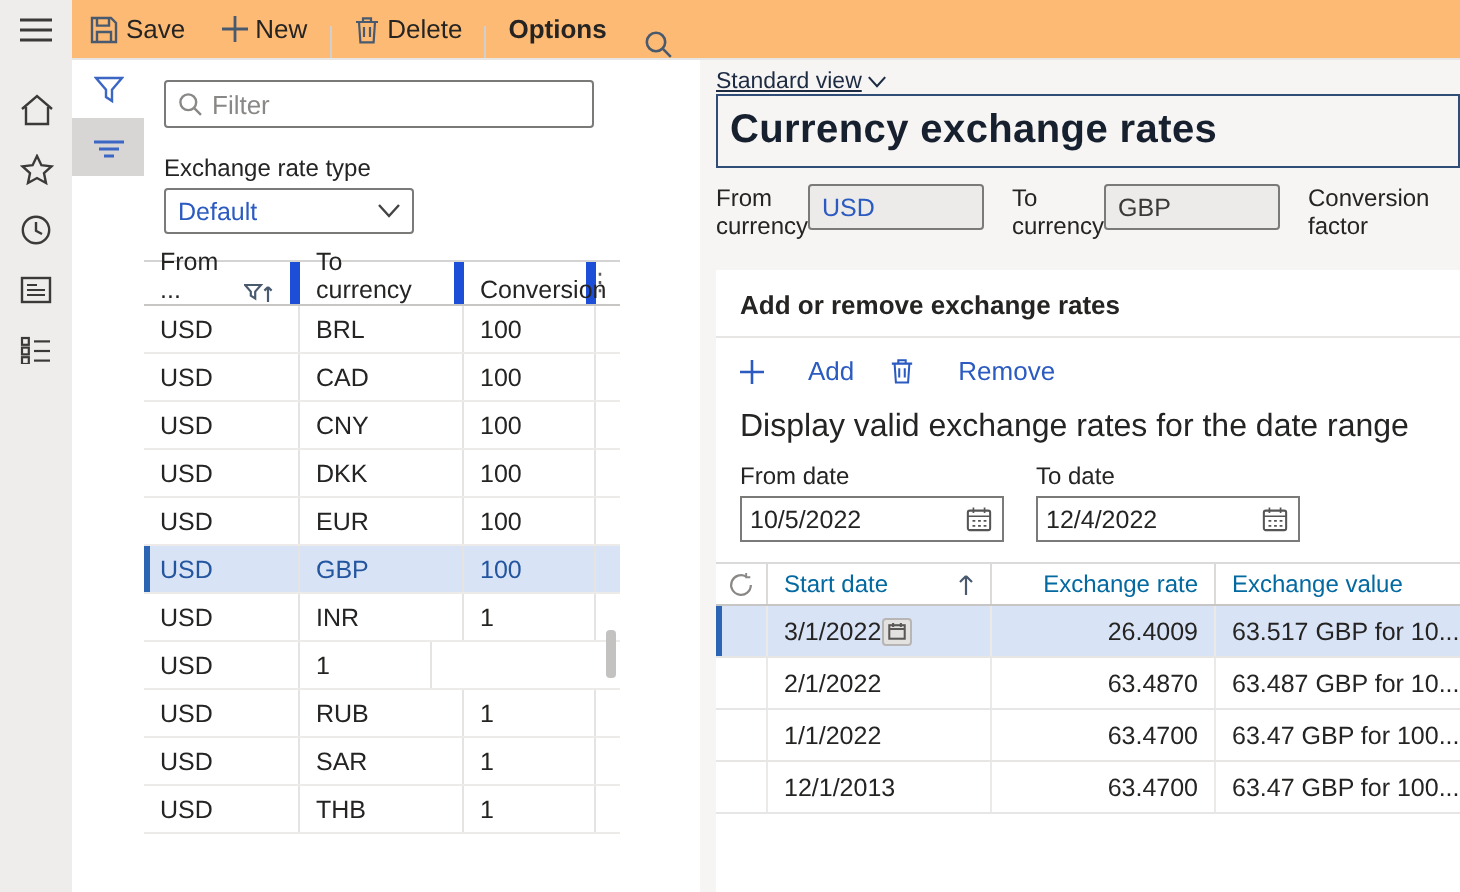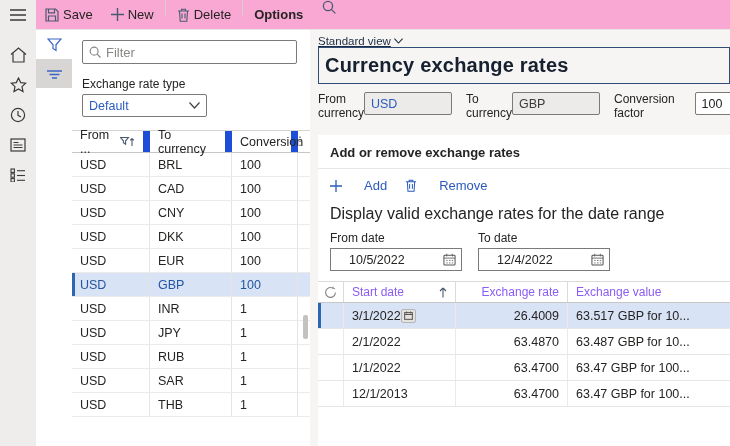--- a/index.html
+++ b/index.html
@@ -10,21 +10,21 @@
   
   .nav-rail { width:36px; background:#efedeb; display:flex; flex-direction:column; align-items:center; flex-shrink:0; }
   .rail-btn { width:36px; height:30px; display:flex; align-items:center; justify-content:center; color:#3b3a39; cursor:pointer; }
   .rail-btn.first { height:30px; }
   .rail-icons { display:flex; flex-direction:column; align-items:center; padding-top:10px; }
   .rail-icons .rail-btn { height:30px; }
   svg { display:block; }
 
   
   .main-col { flex:1; display:flex; flex-direction:column; min-width:0; }
-  .toolbar { height:30px; background:#f9a8d4; border-bottom:1px solid #e8e6e4; display:flex; align-items:flex-start; font-size:13px; }
+  .toolbar { height:30px; background:#fdba74; border-bottom:1px solid #e8e6e4; display:flex; align-items:flex-end; font-size:13px; }
   .tb-item { display:flex; align-items:center; gap:4px; padding:0 9px; height:100%; cursor:pointer; color:#252423; }
   .tb-item .ic { color:#4a5a6e; }
   .tb-sep { width:1px; height:16px; background:#d2d0ce; margin:0 2px; }
   .tb-options { font-weight:700; }
   .tb-search { color:#4a5a6e; padding:0 10px; }
 
   .content { flex:1; display:flex; min-height:0; }
 
   
   .filter-rail { width:36px; background:#fff; flex-shrink:0; display:flex; flex-direction:column; align-items:center; }
@@ -37,60 +37,60 @@
   .filter-input-wrap input { border:none; outline:none; flex:1; font-size:13px; font-family:inherit; color:#0f172a; min-width:0; }
   .filter-input-wrap input::placeholder { color:#8a8886; }
   .fp-label { font-size:12px; margin:13px 0 3px 10px; }
   .fp-select { margin-left:10px; width:125px; height:23px; border:1px solid #7a7a78; border-radius:2px; background:#fff; display:flex; align-items:center; justify-content:space-between; padding:0 6px; cursor:pointer; }
   .fp-select .val { font-size:12.5px; color:#2b5ac0; }
   .fp-select .chev { color:#444; }
 
   
   .lgrid { margin-top:13px; font-size:12.5px; }
   .lhead { display:flex; height:23px; border-top:1px solid #d6d4d2; border-bottom:1px solid #c8c6c4; align-items:center; color:#252423; position:relative; }
-  .lhead .lcell { height:100%; display:flex; align-items:center; border-right:7px solid #1d4ed8; padding:0 8px; gap:8px; }
+  .lhead .lcell { height:100%; display:flex; align-items:flex-end; border-right:5px solid #1d4ed8; padding:0 8px; gap:8px; }
   .lrow { display:flex; height:24px; align-items:center; border-bottom:1px solid #edebe9; cursor:pointer; position:relative; }
   .lrow .lcell { padding:0 8px; border-right:1px solid #e6e4e2; height:100%; display:flex; align-items:center; }
   .lc0 { width:78px; } .lc1 { width:82px; } .lc2 { width:66px; }
   .lrow.sel { background:#d9e3f6; }
   .lrow.sel::before { content:""; position:absolute; left:0; top:0; bottom:0; width:3px; background:#2b65b4; }
   .lrow.sel .lcell { color:#2456a0; }
   .lhead-ellipsis { position:absolute; right:4px; top:3px; color:#605e5c; font-size:12px; letter-spacing:0; }
   .sort-ic { color:#4a5a6e; }
   .vscroll-thumb { position:absolute; right:2px; top:285px; width:5px; height:24px; background:#c4c2c0; border-radius:2px; }
 
   
-  .right-pane { flex:1; background:#f6f5f3; padding-left:8px; display:flex; flex-direction:column; min-width:0; }
+  .right-pane { flex:1; background:#f6f5f3; padding-left:8px; display:flex; flex-direction:column; min-width:0;margin-left:40px; }
   .view-row { margin-top:5px; display:flex; align-items:center; gap:3px; font-size:11.5px; color:#1d2b43; cursor:pointer; }
   .view-row .vlabel { text-decoration:underline; }
   .title-box { border:1px solid #2f4d77; background:#f6f5f3; height:37px; display:flex; align-items:center; padding-left:6px; margin-right:0; }
   .title-box h1 { font-size:20px; font-weight:600; color:#16202e; letter-spacing:0.2px; white-space:nowrap; }
   .fields-row { display:flex; gap:14px; margin-top:8px; }
   .field { display:flex; }
   .field label { font-size:12px; margin-bottom:3px; color:#252423; }
   .tbox { height:23px; border:1px solid #7a7a78; border-radius:2px; font-size:12.5px; padding:0 6px; font-family:inherit; }
   .tbox.ro { background:#ecebe9; color:#3b3a39; width:88px; }
   .tbox.ro.hl { color:#2b5ac0; }
   .combo { width:152px; height:23px; border:1px solid #7a7a78; border-radius:2px; background:#fff; display:flex; align-items:center; justify-content:space-between; padding:0 6px; cursor:pointer; font-size:12.5px; }
 
   .card { margin-top:12px; background:#fff; flex:1; display:flex; flex-direction:column; min-height:0; }
   .card-title { font-size:13px; font-weight:700; padding:10px 0 8px 12px; }
   .card-div { border-bottom:1px solid #e8e6e4; }
   .actions { display:flex; align-items:center; gap:18px; padding:9px 12px 2px 12px; }
   .action { display:flex; align-items:center; gap:22px; color:#2b5ac0; font-size:13px; cursor:pointer; }
   .range-text { font-size:16px; padding:10px 12px 0 12px; }
   .dates-row { display:flex; gap:16px; padding:8px 12px 0 12px; }
   .date-field label { font-size:12px; display:block; margin-bottom:3px; }
-  .date-box { width:132px; height:23px; border:1px solid #7a7a78; border-radius:0; background:#fff; display:flex; align-items:center; justify-content:space-between; padding:0 5px 0 18px; }
+  .date-box { width:132px; height:23px; border:1px solid #7a7a78; border-radius:0; background:#fff; display:flex; align-items:center; justify-content:space-between; padding:0 5px 0 4px; }
   .date-box input { border:none; outline:none; width:90px; font-size:12.5px; font-family:inherit; color:#252423; }
   .date-box .ic { color:#555; cursor:pointer; }
 
   
   .rgrid { margin-top:10px; font-size:12px; }
-  .rhead { display:flex; height:22px; align-items:center; border-top:1px solid #dcdad8; border-bottom:1px solid #c8c6c4; color:#8b5cf6; }
+  .rhead { display:flex; height:22px; align-items:center; border-top:1px solid #dcdad8; border-bottom:1px solid #c8c6c4; color:#0369a1; }
   .rhead .rcell { height:100%; display:flex; align-items:center; border-right:1px solid #dcdad8; padding:0 8px; }
   .rrow { display:flex; height:26px; align-items:center; border-bottom:1px solid #e8e6e4; position:relative; cursor:pointer; font-size:12.5px; }
   .rrow .rcell { height:100%; display:flex; align-items:center; padding:0 8px; border-right:1px solid #eceae8; }
   .rc0 { width:26px; justify-content:center; padding:0 !important; }
   .rc1 { width:112px; justify-content:flex-start; }
   .rc2 { width:112px; justify-content:flex-end; }
   .rc3 { flex:1; border-right:none !important; min-width:0; }
   .rhead .rc1 { justify-content:space-between; }
   .rhead .rc2 { justify-content:flex-end; }
   .rrow.sel { background:#d9e3f6; }
@@ -291,21 +291,20 @@
                 <div class="lcell lc1">GBP</div>
                 <div class="lcell lc2">100</div>
               </div>
               <div class="lrow">
                 <div class="lcell lc0">USD</div>
                 <div class="lcell lc1">INR</div>
                 <div class="lcell lc2">1</div>
               </div>
               <div class="lrow">
                 <div class="lcell lc0">USD</div>
-                <div class="lcell lc1">JPY</div>
                 <div class="lcell lc2">1</div>
               </div>
               <div class="lrow">
                 <div class="lcell lc0">USD</div>
                 <div class="lcell lc1">RUB</div>
                 <div class="lcell lc2">1</div>
               </div>
               <div class="lrow">
                 <div class="lcell lc0">USD</div>
                 <div class="lcell lc1">SAR</div>

